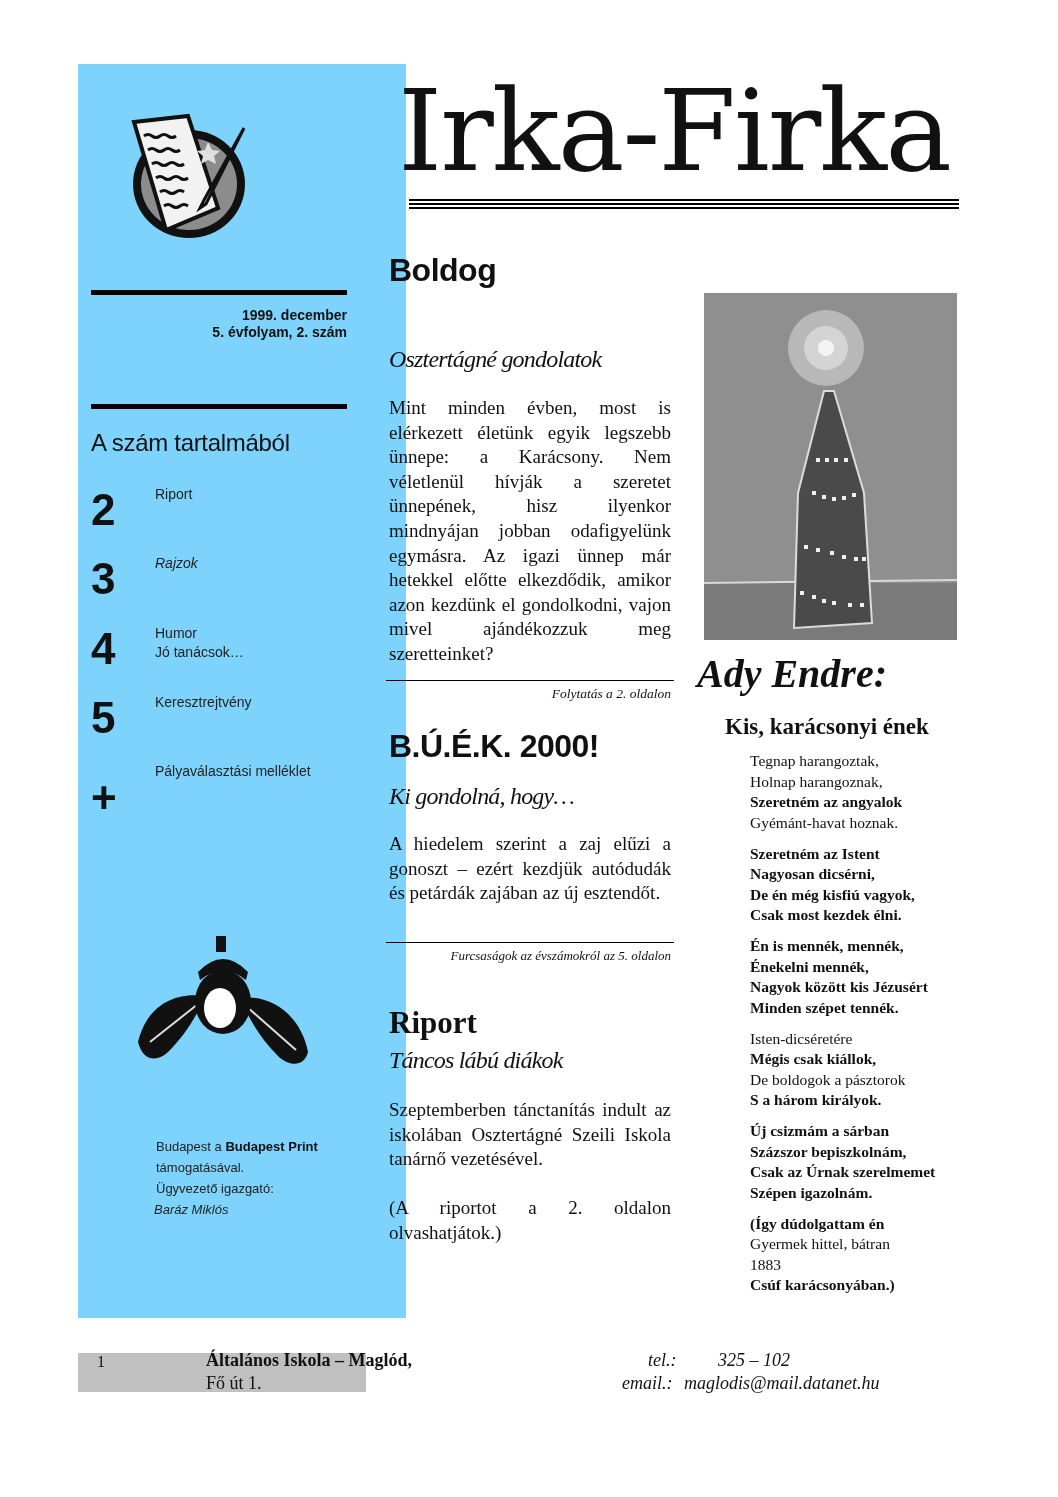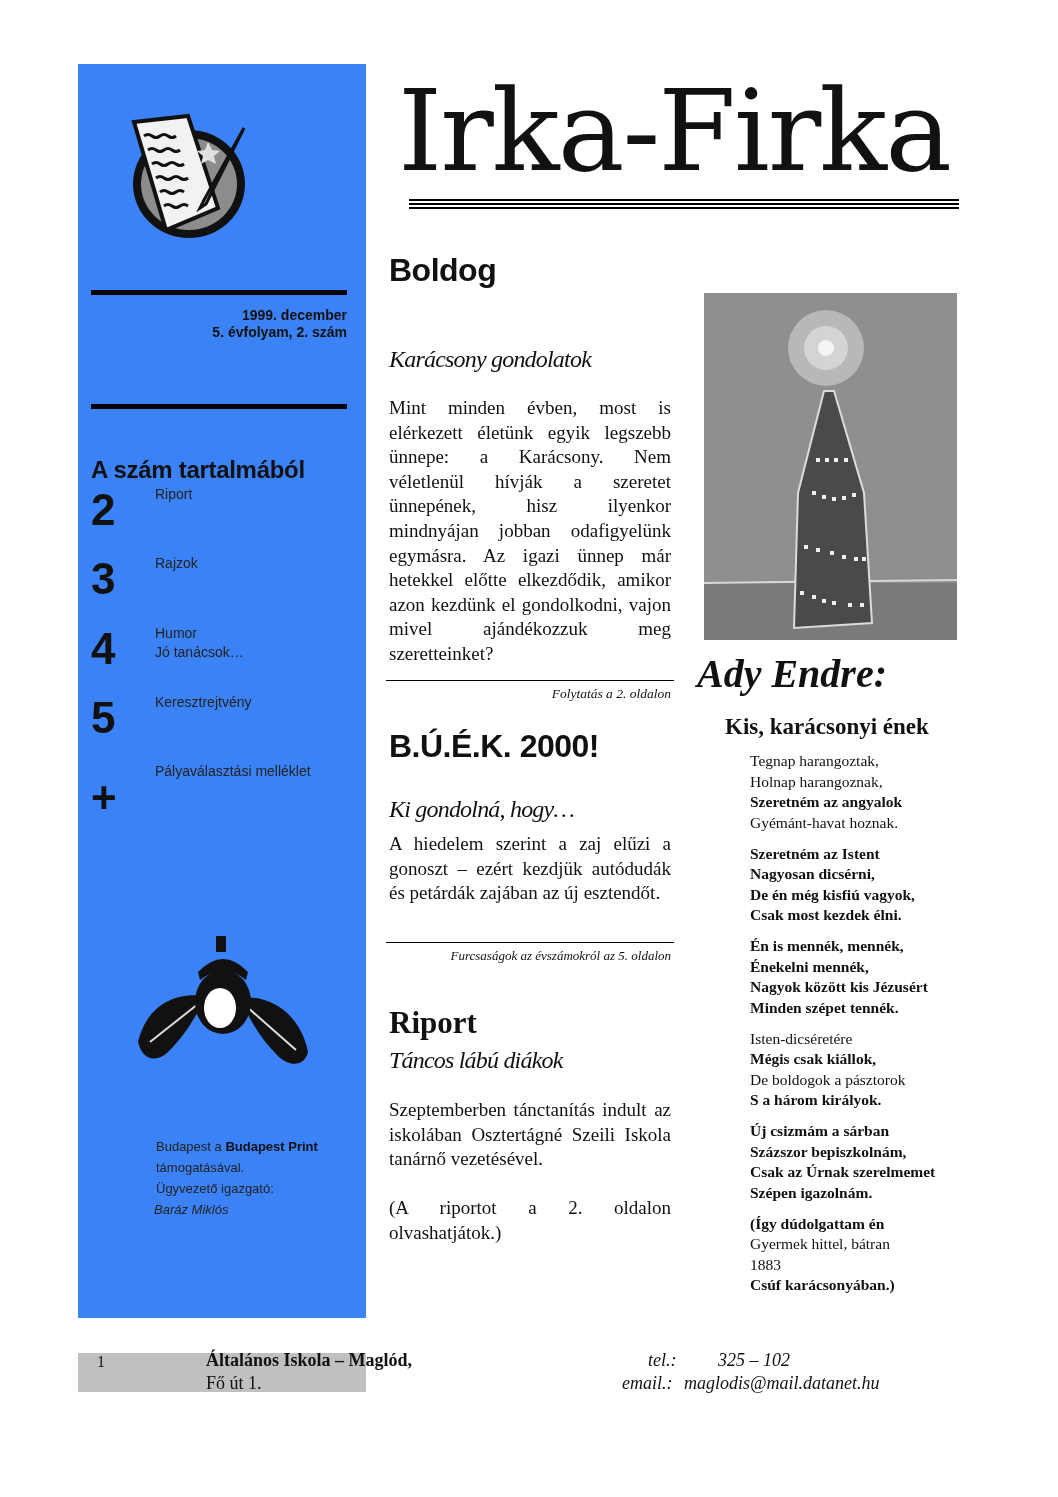--- a/index.html
+++ b/index.html
@@ -1,24 +1,24 @@
 <!DOCTYPE html>
 <html><head>
 <meta charset="utf-8">
 <style>
   html, body { margin:0; padding:0; background:#ffffff; }
   body { width:1058px; height:1497px; position:relative; overflow:hidden; font-family:"Liberation Serif", serif; color:#111; }
   .abs { position:absolute; }
 
   
-  .sidebar { left:78px; top:64px; width:288px; height:1254px; background:#3b82f6; }
+  .sidebar { left:78px; top:64px; width:328px; height:1254px; background:#7dd3fc; }
   .logo { left:48px; top:48px; width:126px; height:130px; }
   .rule { background:#000; height:5px; left:13px; width:256px; }
   .issue-info { left:13px; top:243px; width:256px; text-align:right; font-family:"Liberation Sans", sans-serif; font-weight:bold; font-size:14px; line-height:17px; }
-  .toc-title { left:13px; top:365px; font-family:"Liberation Sans", sans-serif; font-weight:bold; font-size:24px; letter-spacing:-0.3px;margin-top:27px; }
+  .toc-title { left:13px; top:365px; font-family:"Liberation Sans", sans-serif; font-weight:normal; font-size:24px; letter-spacing:-0.3px; }
   .toc-num { left:13px; font-family:"Liberation Sans", sans-serif; font-weight:bold; font-size:44px; line-height:44px; }
   .toc-label { left:77px; font-family:"Liberation Sans", sans-serif; font-size:14px; line-height:19px; color:#222; }
   .acorn { left:50px; top:868px; width:190px; height:150px; }
   .credits { left:78px; top:1072px; font-family:"Liberation Sans", sans-serif; font-size:13px; line-height:21px; color:#222; }
   .credits b { color:#111; }
 
   
   .masthead { left:398px; top:66px; font-family:"DejaVu Serif", "Liberation Serif", serif; font-size:112px; line-height:130px; letter-spacing:-2px; }
   .mast-rule { left:409px; width:550px; background:#000; }
 
@@ -69,21 +69,21 @@
   </div>
   <div class="abs rule" style="top:340px;"></div>
   <div class="abs toc-title">A szám tartalmából</div>
 
   <div class="abs toc-num" style="top:424px;">2</div>
   <div class="abs toc-label" style="top:421px;">
     <div>Riport</div>
   </div>
 
   <div class="abs toc-num" style="top:493px;">3</div>
-  <div class="abs toc-label" style="top:490px;">
+  <div class="abs toc-label" style="top:490px;font-style:italic;">
     <div>Rajzok</div>
   </div>
 
   <div class="abs toc-num" style="top:563px;">4</div>
   <div class="abs toc-label" style="top:560px;">
     <div>Humor</div>
     <div>Jó tanácsok…</div>
   </div>
 
   <div class="abs toc-num" style="top:632px;">5</div>
@@ -116,27 +116,27 @@
 </div>
 
 <div class="abs masthead">Irka-Firka</div>
 <div class="abs mast-rule" style="top:199px; height:2px;"></div>
 <div class="abs mast-rule" style="top:203px; height:2px;"></div>
 <div class="abs mast-rule" style="top:207px; height:2px;"></div>
 
 <div class="abs h1 h-sans">
   <div>Boldog</div>
 </div>
-<div class="abs sub" style="top:346px;">Karácsony gondolatok</div>
+<div class="abs sub" style="top:346px;">Osztertágné gondolatok</div>
 <div class="abs body" style="top:396px;">Mint minden évben, most is elérkezett életünk egyik legszebb ünnepe: a Karácsony. Nem véletlenül hívják a szeretet ünnepének, hisz ilyenkor mindnyájan jobban odafigyelünk egymásra. Az igazi ünnep már hetekkel előtte elkezdődik, amikor azon kezdünk el gondolkodni, vajon mivel ajándékozzuk meg szeretteinket?</div>
 <div class="abs hr" style="top:680px;"></div>
 <div class="abs cont" style="top:686px;">Folytatás a 2. oldalon</div>
 
 <div class="abs h2 h-sans">B.Ú.É.K. 2000!</div>
-<div class="abs sub" style="top:783px;margin-top:13px;">Ki gondolná, hogy…</div>
+<div class="abs sub" style="top:783px;">Ki gondolná, hogy…</div>
 <div class="abs body" style="top:832px;">A hiedelem szerint a zaj elűzi a gonoszt – ezért kezdjük autódudák és petárdák zajában az új esztendőt.</div>
 <div class="abs hr" style="top:942px;"></div>
 <div class="abs cont" style="top:948px; font-size:13px;">Furcsaságok az évszámokról az 5. oldalon</div>
 
 <div class="abs riport">Riport</div>
 <div class="abs sub" style="top:1047px;">Táncos lábú diákok</div>
 <div class="abs body" style="top:1098px;">Szeptemberben tánctanítás indult az iskolában Osztertágné Szeili Iskola tanárnő vezetésével.</div>
 <div class="abs body" style="top:1196px;">(A riportot a 2. oldalon olvashatjátok.)</div>
 
 <div class="abs picture">

